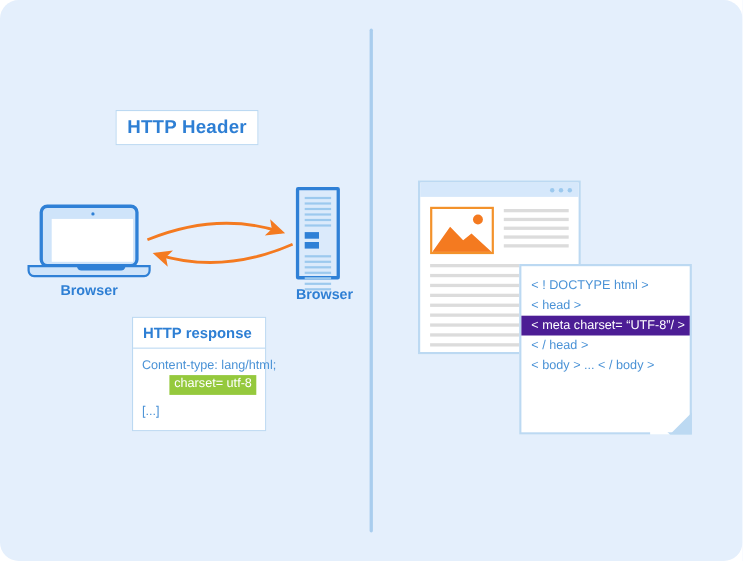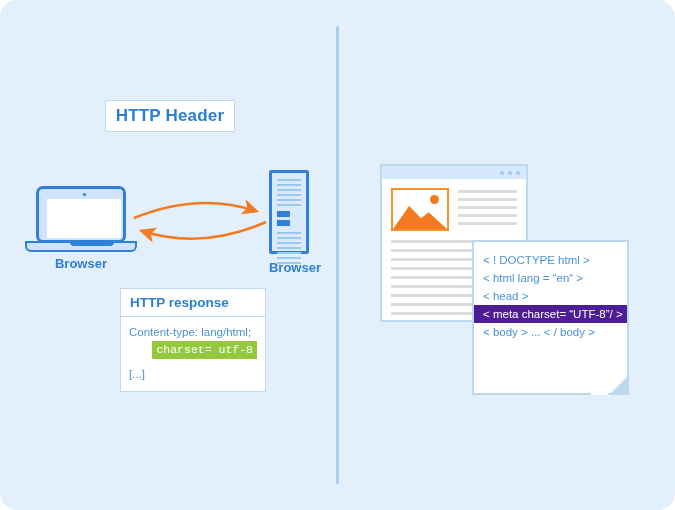--- a/index.html
+++ b/index.html
@@ -138,21 +138,21 @@
     top: 186px;
     width: 140px;
     height: 70px;
   }
 
   
   .resp-card {
     position: absolute;
     left: 120px;
     top: 288px;
-    width: 146px;
+    width: 122px;
     background: #ffffff;
     border: 1px solid #bcd9f2;
     box-sizing: border-box;
   }
   .resp-head {
     padding: 6px 9px 6px 9px;
     border-bottom: 1px solid #bcd9f2;
     color: #2e7fd4;
     font-weight: bold;
     font-size: 13.5px;
@@ -167,21 +167,20 @@
   .resp-hl-row {
     text-align: right;
     margin-top: 1px;
   }
   .hl {
     background: #95c93d;
     color: #ffffff;
     padding: 2px 4px 3px 4px;
     display: inline-block;
     line-height: 13px;
-    font-family: Liberation Mono, monospace;
   }
   .resp-dots { margin-top: 7px; }
 
   
   .mock {
     position: absolute;
     left: 380px;
     top: 164px;
     width: 148px;
     height: 158px;
@@ -376,21 +375,21 @@
         <div class="gline"></div>
         <div class="gline"></div>
         <div class="gline"></div>
         <div class="gline"></div>
       </div>
     </div>
   </div>
 
   <div class="code-note">
     <div class="code-line">&lt; ! DOCTYPE html &gt;</div>
-    <div class="code-line">&lt; html lang = “en“ &gt;</div>
     <div class="code-line">&lt; head &gt;</div>
     <div class="code-line highlight">&lt; meta charset= “UTF-8”/ &gt;</div>
+    <div class="code-line">&lt; / head &gt;</div>
     <div class="code-line">&lt; body &gt; ... &lt; / body &gt;</div>
     <div class="fold-inner"></div>
     <div class="fold"></div>
   </div>
 
 </div>
 
 </body></html>

